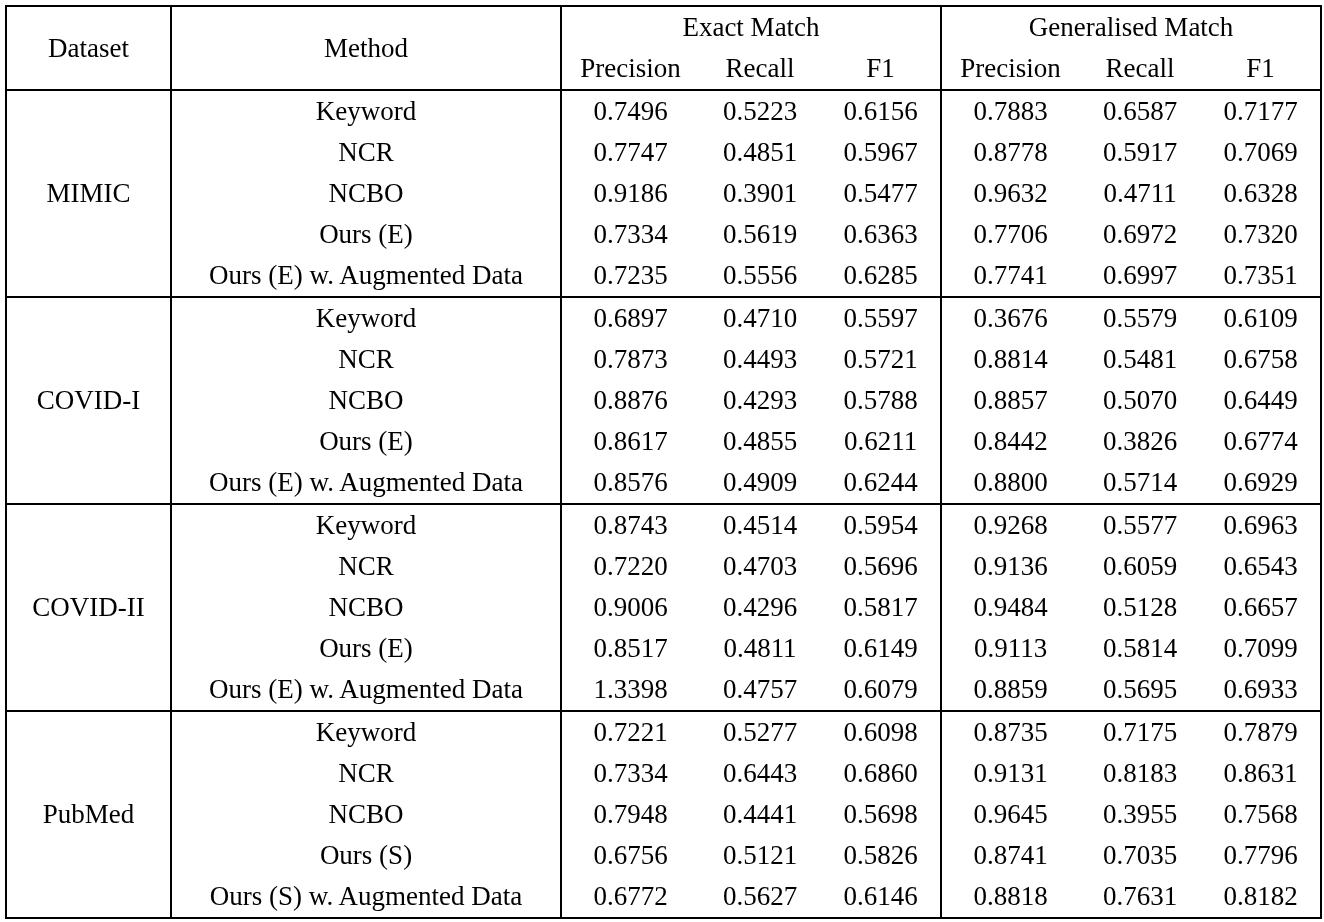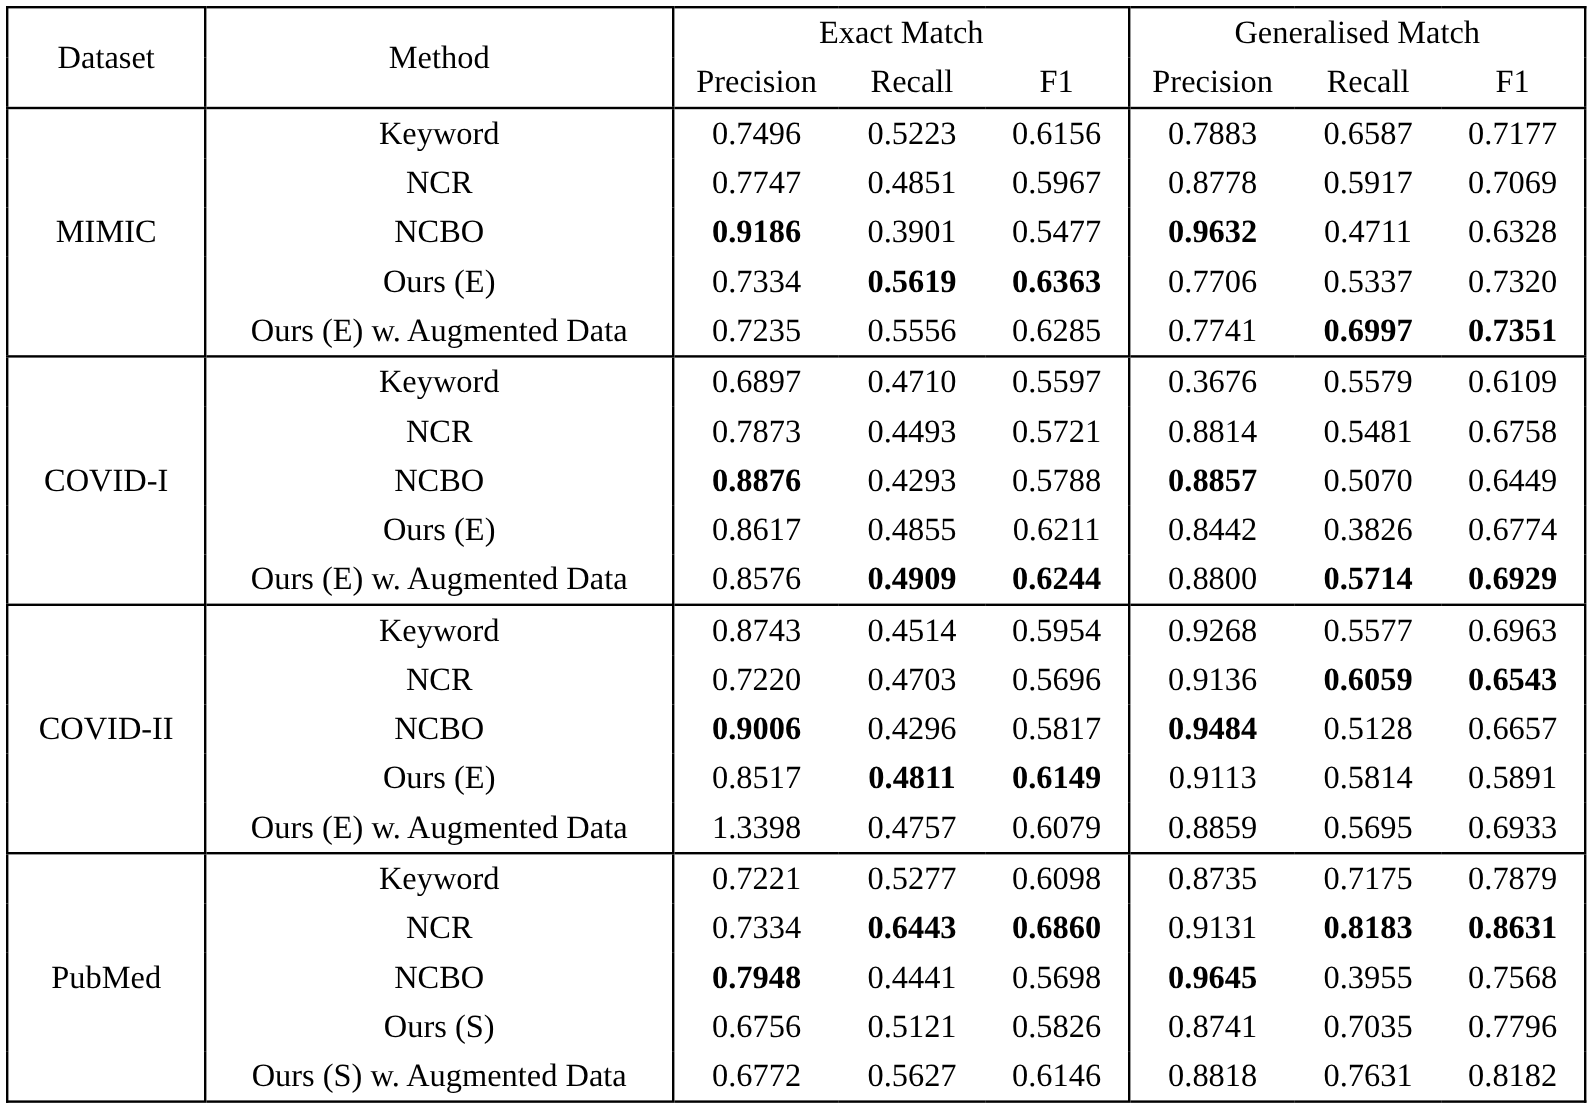--- a/index.html
+++ b/index.html
@@ -24,21 +24,21 @@
     font-size: 27px;
     padding: 0;
     height: 41px;
     overflow: hidden;
     white-space: nowrap;
   }
   td.bl { border-left: 2px solid #000000; }
   thead td.hdr-span { border-bottom: 2px solid #000000; }
   thead tr.sub-row td { border-bottom: 2px solid #000000; }
   tbody tr.group-start td { border-top: 2px solid #000000; }
-  td.bold { font-weight: bold; }
+  td.bold { font-weight: normal; }
 </style>
 </head>
 <body>
 
 <table class="results">
   <colgroup>
     <col style="width:165px">
     <col style="width:390px">
     <col style="width:138px">
     <col style="width:122px">
@@ -91,21 +91,21 @@
         <td class="bl bold">0.9632</td>
         <td>0.4711</td>
         <td>0.6328</td>
       </tr>
       <tr>
         <td class="bl">Ours (E)</td>
         <td class="bl">0.7334</td>
         <td class="bold">0.5619</td>
         <td class="bold">0.6363</td>
         <td class="bl">0.7706</td>
-        <td>0.5337</td>
+        <td>0.6972</td>
         <td>0.7320</td>
       </tr>
       <tr>
         <td class="bl">Ours (E) w. Augmented Data</td>
         <td class="bl">0.7235</td>
         <td>0.5556</td>
         <td>0.6285</td>
         <td class="bl">0.7741</td>
         <td class="bold">0.6997</td>
         <td class="bold">0.7351</td>
@@ -184,21 +184,21 @@
         <td>0.5128</td>
         <td>0.6657</td>
       </tr>
       <tr>
         <td class="bl">Ours (E)</td>
         <td class="bl">0.8517</td>
         <td class="bold">0.4811</td>
         <td class="bold">0.6149</td>
         <td class="bl">0.9113</td>
         <td>0.5814</td>
-        <td>0.5891</td>
+        <td>0.7099</td>
       </tr>
       <tr>
         <td class="bl">Ours (E) w. Augmented Data</td>
         <td class="bl">1.3398</td>
         <td>0.4757</td>
         <td>0.6079</td>
         <td class="bl">0.8859</td>
         <td>0.5695</td>
         <td>0.6933</td>
       </tr>

